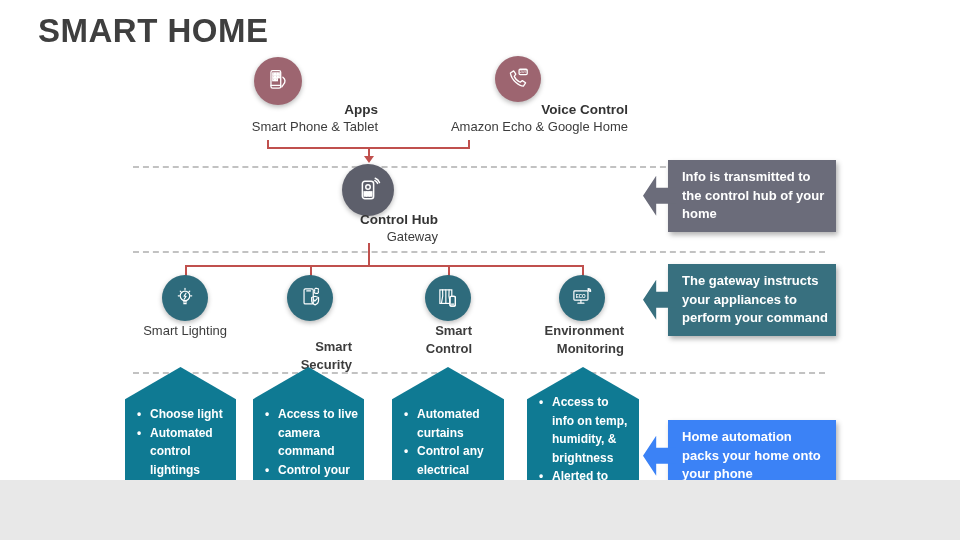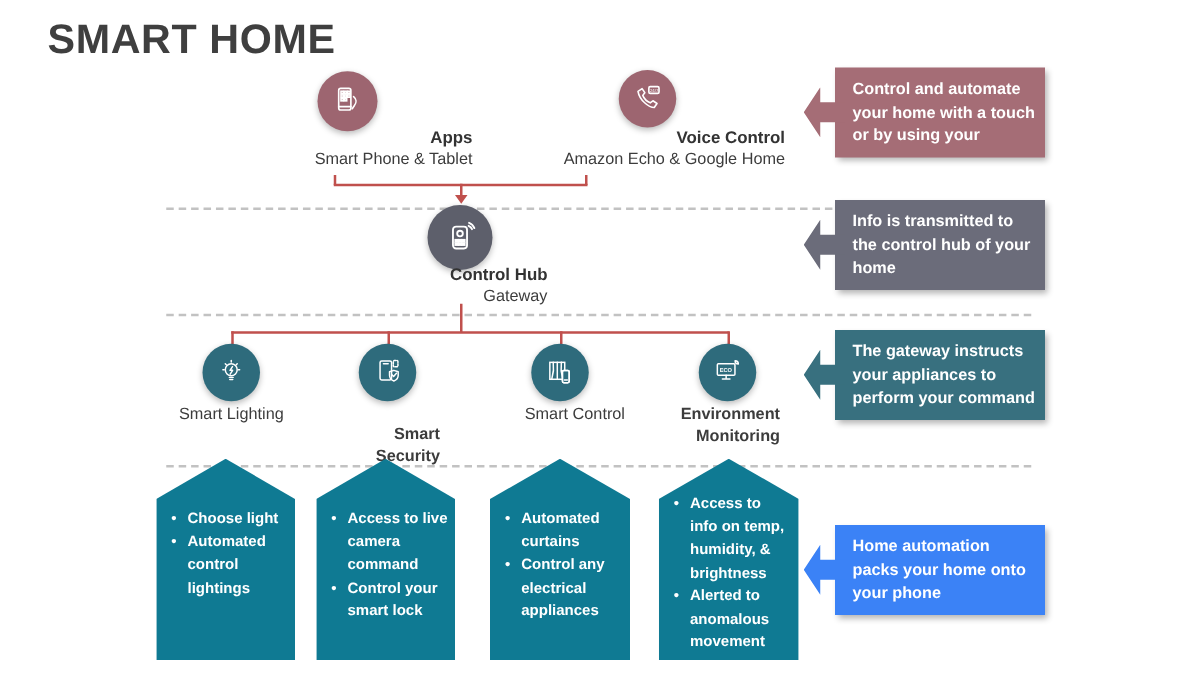--- a/index.html
+++ b/index.html
@@ -1,17 +1,17 @@
 <!DOCTYPE html>
 <html><head>
 <meta charset="utf-8">
 <style>
   html,body{margin:0;padding:0;background:#e8e8e8;}
   #slide{
-    position:relative;width:960px;height:540px;background:#ffffff;
+    position:relative;width:960px;height:480px;background:#ffffff;
     font-family:"Liberation Sans", sans-serif;overflow:hidden;margin:0 auto;
   }
   
   .title{position:absolute;left:38px;top:12px;font-size:33px;font-weight:800;
     color:#3f3f3f;letter-spacing:.5px;}
   
   .dash{position:absolute;left:133px;width:692px;height:0;border-top:2px dashed #c2c2c2;}
   .dash1{top:166px}.dash2{top:251px}.dash3{top:372px}
   
   .rline{position:absolute;background:#c0504d;}
@@ -161,21 +161,21 @@
         <rect x="4.5" y="4.5" width="11" height="12.5"></rect>
         <path d="M7 4.5 q.8 6 -1 12"></path>
         <path d="M10 4.5 q0 6 0 12"></path>
         <path d="M13 4.5 q-.8 6 1 12"></path>
         <rect x="13.8" y="10.5" width="5" height="9" rx="1" fill="#2e6b7c"></rect>
         <rect x="13.8" y="10.5" width="5" height="9" rx="1"></rect>
         <line x1="15.2" y1="17.6" x2="17.4" y2="17.6"></line>
       </svg>
     </span>
   </div>
-  <div class="nlabel" style="left:416px;top:322px;width:84px;font-weight:normal;line-height:18px">Smart Control</div>
+  <div class="nlabel" style="left:388px;top:322px;width:84px;font-weight:bold;line-height:18px">Smart Control</div>
 
   <div class="node teal" style="left:559px;top:275px;width:46px;height:46px">
     <span>
       <svg width="26" height="26" viewBox="0 0 24 24" fill="none" stroke="#fff" stroke-width="1.1" stroke-linecap="round" stroke-linejoin="round">
         <rect x="4.5" y="5.5" width="13" height="8.5" rx="0.8"></rect>
         <text x="6.2" y="11.6" font-size="4.2" fill="#fff" stroke="none" font-weight="bold">ECO</text>
         <line x1="11" y1="14" x2="11" y2="16.2"></line>
         <line x1="8.2" y1="16.8" x2="13.8" y2="16.8"></line>
         <path d="M17.6 3.4 q2.4 0 2.4 2.4 q-2.4 0 -2.4 -2.4 Z"></path>
       </svg>
@@ -217,24 +217,20 @@
     <div class="brow">
         <span class="bm">•</span>
         <span>Access to info on temp, humidity, &amp; brightness</span>
       </div>
     <div class="brow">
         <span class="bm">•</span>
         <span>Alerted to anomalous movement</span>
       </div>
   </div>
 
-  <div class="callout" style="top:54px">
-    <div class="co-arrow c-mauve"></div>
-    <div class="co-box c-mauve">Control and automate your home with a touch or by using your</div>
-  </div>
   <div class="callout" style="top:160px">
     <div class="co-arrow c-gray"></div>
     <div class="co-box c-gray">Info is transmitted to the control hub of your home</div>
   </div>
   <div class="callout" style="top:264px">
     <div class="co-arrow c-teal-dk"></div>
     <div class="co-box c-teal-dk">The gateway instructs your appliances to perform your command</div>
   </div>
   <div class="callout" style="top:420px">
     <div class="co-arrow c-teal"></div>

